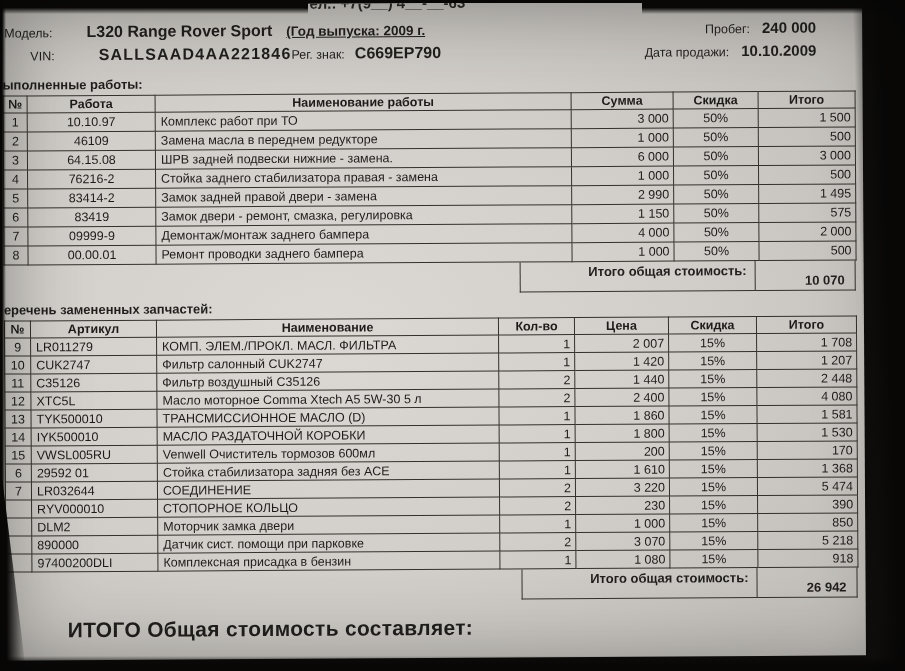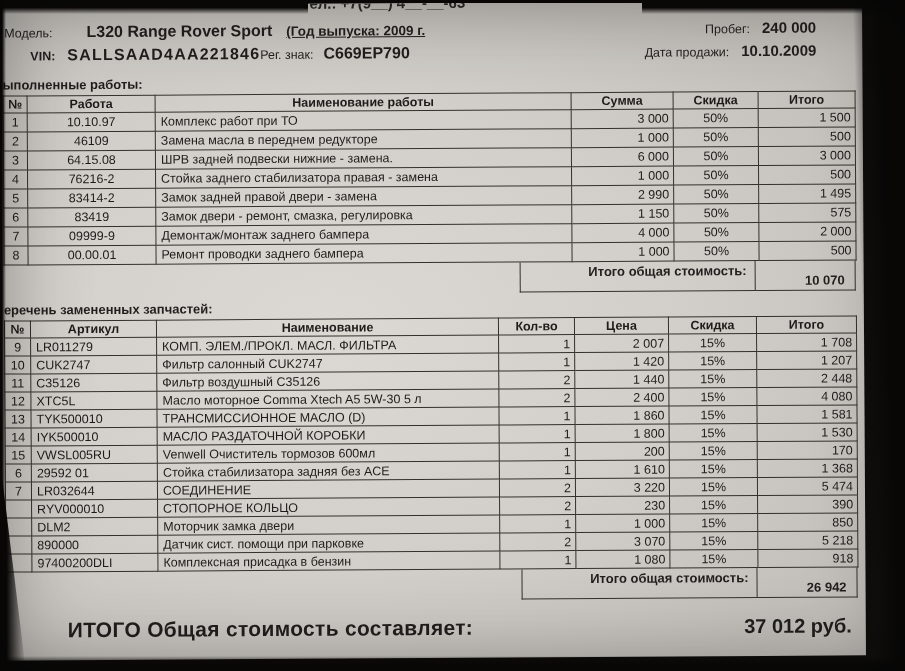--- a/index.html
+++ b/index.html
@@ -12,21 +12,21 @@
   
   .cut-line{height:9px;overflow:hidden;margin-left:300px;width:340px;}
   .cut-line span{display:block;font-size:15px;line-height:17px;font-weight:bold;margin-top:-9px;color:#2b2926;}
   
   .hdr{padding:9px 0 2px 2px;}
   .hrow{display:flex;align-items:baseline;margin-bottom:5px;}
   .lab{font-size:12.5px;}
   .val{font-weight:bold;font-size:15px;}
   .big{font-size:16px;}
   .year{font-weight:bold;font-size:13.5px;margin-left:14px;text-decoration:underline;}
-  .vin-lab{margin-left:26px;margin-right:12px;font-weight:bold;}
+  .vin-lab{margin-left:26px;margin-right:44px;}
   .vin{letter-spacing:1.2px;}
   .reg-lab{margin-right:10px;}
   .mlab{margin-right:34px;}
   .rpair{margin-left:auto;margin-right:46px;display:flex;gap:12px;align-items:baseline;}
   
   .sect{font-weight:bold;font-size:13px;margin:6px 0 3px 0;}
   .sect2{margin-top:7px;}
   table{border-collapse:collapse;width:852px;table-layout:fixed;font-size:12.5px;color:#1e1c1a;}
   th,td{border:1.6px solid #34312c;padding:0 4px;overflow:hidden;white-space:nowrap;}
   th{font-weight:bold;text-align:center;height:16px;font-size:12.5px;}
@@ -334,21 +334,20 @@
         </tbody>
     </table>
 
     <div class="tfoot">
       <div class="lbl">Итого общая стоимость:</div>
       <div class="tval">26 942</div>
     </div>
 
     <div class="grand">
       <span class="gl">ИТОГО Общая стоимость  составляет:</span>
-      <span class="gv">37 012 руб.</span>
     </div>
 
   </div>
 
   <div class="edge e-top-black"></div>
   <div class="edge e-top-left"></div>
   <div class="edge e-top-right"></div>
   <div class="edge e-right"></div>
   <div class="edge e-bottom"></div>
   <div class="edge e-left"></div>

